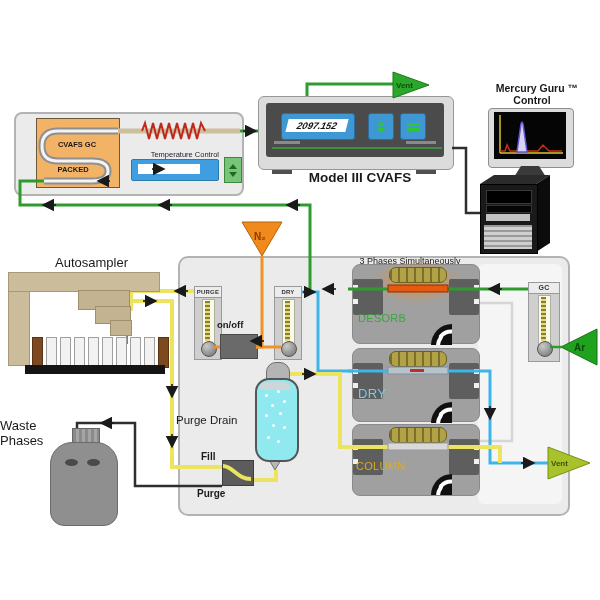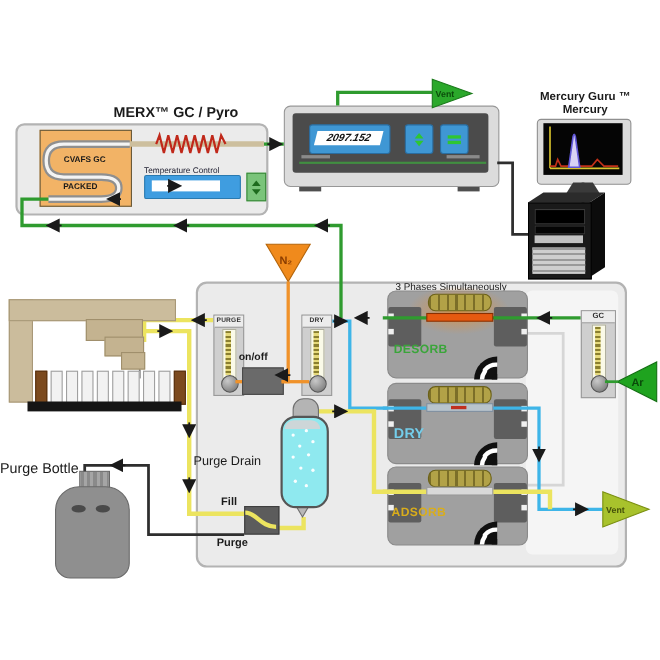--- a/index.html
+++ b/index.html
@@ -30,21 +30,21 @@
   .fm .ball{position:absolute;left:6px;width:14px;height:14px;border-radius:50%;
             background:radial-gradient(circle at 35% 30%,#c9c9c9,#6e6e6e);border:1px solid #555}
   .module{background:#a0a0a0;border:1.5px solid #8a8a8a;border-radius:8px}
   .vblock{position:absolute;width:30px;height:36px;background:#5e5e5e;border-radius:2px}
   .stub{position:absolute;width:5px;height:5px;background:#f0f0f0}
   .cart{position:absolute;left:36px;top:2px;width:56px;height:14px;background:#b2a247;
         border:1px solid #6b6118;border-radius:7px;
         background-image:repeating-linear-gradient(90deg,rgba(70,60,10,.5) 0 2px,transparent 2px 8px)}
   .glow{position:absolute;left:18px;top:-5px;width:92px;height:44px;
         background:radial-gradient(closest-side,rgba(244,140,30,.65),rgba(244,140,30,0))}
-  .mlabel{font-weight:bold;letter-spacing:.3px}
+  .mlabel{font-weight:normal;letter-spacing:.3px}
   .vial{width:9px;height:29px;background:#f2f2f2;border:1px solid #a0a0a0;display:inline-block;margin-right:3px}
   .vial.brown{background:#7c4a1e;border-color:#5a3210}
   .bubble{position:absolute;width:3px;height:3px;border-radius:50%;background:#fff;opacity:.95}
   .btn{position:absolute;width:24px;height:25px;background:#3f97d4;border:1px solid #2a6da0;border-radius:3px;
        display:flex;flex-direction:column;align-items:center;justify-content:center;gap:2px}
   .tup{width:0;height:0;border-left:4px solid transparent;border-right:4px solid transparent;border-bottom:5px solid #2fc632}
   .tdn{width:0;height:0;border-left:4px solid transparent;border-right:4px solid transparent;border-top:5px solid #2fc632}
   .bar{width:12px;height:3px;background:#2fc632}
 </style>
 </head>
@@ -154,24 +154,23 @@
     <line class="ar" x1="490" y1="406" x2="490" y2="418"></line>
     <line class="ar" x1="521" y1="463" x2="533" y2="463"></line>
     <line class="ar" x1="188" y1="291" x2="176" y2="291"></line>
     <line class="ar" x1="143" y1="301" x2="155" y2="301"></line>
     <line class="ar" x1="172" y1="384" x2="172" y2="396"></line>
     <line class="ar" x1="172" y1="434" x2="172" y2="446"></line>
     <line class="ar" x1="302" y1="374" x2="314" y2="374"></line>
     <line class="ar" x1="114" y1="423" x2="102" y2="423"></line>
   </svg>
 
-  <div class="abs label" style="left:75px;top:94px;width:170px;text-align:center;font-size:13px;font-weight:bold">MERX™ GC / Pyro</div>
   <div class="abs label" style="left:46px;top:140px;width:62px;text-align:center;font-size:7.5px;font-weight:bold">CVAFS GC</div>
   <div class="abs label" style="left:44px;top:165px;width:58px;text-align:center;font-size:7.5px;font-weight:bold">PACKED</div>
-  <div class="abs label" style="left:131px;top:150px;width:88px;text-align:left;font-size:7.5px;color:#223">Temperature Control</div>
+  <div class="abs label" style="left:131px;top:150px;width:88px;text-align:right;font-size:7.5px;color:#223">Temperature Control</div>
   <div class="abs" style="left:131px;top:159px;width:86px;height:20px;background:#3f9de0;border:1px solid #2a7ab0;border-radius:2px"></div>
   <div class="abs" style="left:138px;top:164px;width:62px;height:10px;background:#fff"></div>
   <div class="abs" style="left:224px;top:157px;width:16px;height:24px;background:#7ac47a;border:1px solid #3a8a3a;display:flex;flex-direction:column;align-items:center;justify-content:center;gap:3px">
     <div class="tup" style="border-bottom-color:#1d6b1d"></div>
     <div class="tdn" style="border-top-color:#1d6b1d"></div>
   </div>
 
   <div class="abs" style="left:281px;top:113px;width:72px;height:25px;background:#3f97d4;border:1px solid #2a6da0;border-radius:3px"></div>
   <div class="abs" style="left:287px;top:119px;width:60px;height:13px;background:#fff;transform:skewX(-14deg);
               font-size:9.5px;font-weight:bold;font-style:italic;text-align:center;line-height:13px;color:#111">2097.152</div>
@@ -179,23 +178,24 @@
     <div class="tup"></div>
     <div class="tdn"></div>
   </div>
   <div class="abs btn" style="left:400px;top:113px">
     <div class="bar"></div>
     <div class="bar"></div>
   </div>
   <div class="abs" style="left:272px;top:147px;width:170px;height:2px;background:#3f9f3f;opacity:.8"></div>
   <div class="abs" style="left:274px;top:141px;width:26px;height:3px;background:#8a8a8a"></div>
   <div class="abs" style="left:406px;top:141px;width:30px;height:3px;background:#8a8a8a"></div>
-
-  <div class="abs label" style="left:486px;top:82px;width:92px;text-align:center;font-size:10.5px;font-weight:bold">Mercury Guru ™</div>
-  <div class="abs label" style="left:486px;top:94px;width:92px;text-align:center;font-size:10.5px;font-weight:bold">Mercury</div>
+  <div class="abs label" style="left:285px;top:170px;width:150px;text-align:center;font-size:13.5px;font-weight:bold">Model III CVAFS</div>
+
+  <div class="abs label" style="left:486px;top:82px;width:92px;text-align:right;font-size:10.5px;font-weight:bold">Mercury Guru ™</div>
+  <div class="abs label" style="left:486px;top:94px;width:92px;text-align:center;font-size:10.5px;font-weight:bold">Control</div>
   <div class="abs" style="left:480px;top:184px;width:56px;height:68px;background:#1a1a1a;border:1px solid #000"></div>
   <div class="abs" style="left:486px;top:190px;width:44px;height:12px;background:#000;border:1px solid #3a3a3a"></div>
   <div class="abs" style="left:486px;top:205px;width:44px;height:6px;background:#050505;border:1px solid #333"></div>
   <div class="abs" style="left:486px;top:214px;width:44px;height:7px;background:#c2c2c2"></div>
   <div class="abs" style="left:484px;top:225px;width:48px;height:24px;background:#cfcfcf;
               background-image:repeating-linear-gradient(180deg,#9a9a9a 0 2px,transparent 2px 5px)"></div>
 
   <div class="abs fm" style="left:194px;top:286px;width:26px;height:72px">
     <div class="tag">PURGE</div>
     <div class="tube"></div>
@@ -254,22 +254,23 @@
     <div class="vblock" style="left:0;top:14px"></div>
     <div class="vblock" style="left:96px;top:14px"></div>
     <div class="stub" style="left:0;top:20px"></div>
     <div class="stub" style="left:0;top:34px"></div>
     <div class="stub" style="left:121px;top:20px"></div>
     <div class="stub" style="left:121px;top:34px"></div>
     <svg class="abs" style="left:43px;top:18px" width="56" height="52" viewBox="-28 -26 56 52">
         <use href="#fan"></use>
       </svg>
   </div>
-  <div class="abs mlabel" style="left:356px;top:460px;font-size:11px;color:#d9ad1c">ADSORB</div>
-
+  <div class="abs mlabel" style="left:356px;top:460px;font-size:11px;color:#d9ad1c">COLUMN</div>
+
+  <div class="abs label" style="left:55px;top:255px;width:110px;font-size:13px">Autosampler</div>
   <div class="abs" style="left:8px;top:272px;width:20px;height:92px;background:#cbbc9c;border:1px solid #a89878"></div>
   <div class="abs" style="left:8px;top:272px;width:150px;height:18px;background:#cbbc9c;border:1px solid #a89878"></div>
   <div class="abs" style="left:78px;top:290px;width:50px;height:18px;background:#c4b390;border:1px solid #a08f6c"></div>
   <div class="abs" style="left:95px;top:306px;width:34px;height:16px;background:#c4b390;border:1px solid #a08f6c"></div>
   <div class="abs" style="left:110px;top:320px;width:20px;height:14px;background:#c4b390;border:1px solid #a08f6c"></div>
   <div class="abs" style="left:32px;top:337px;width:134px;height:30px;white-space:nowrap">
     <div class="vial brown"></div><div class="vial"></div><div class="vial"></div><div class="vial"></div><div class="vial"></div><div class="vial"></div><div class="vial"></div><div class="vial"></div><div class="vial"></div><div class="vial brown"></div>
   </div>
   <div class="abs" style="left:25px;top:365px;width:140px;height:9px;background:#151515"></div>
 
@@ -286,21 +287,21 @@
     <div class="bubble" style="left:15px;top:44px"></div>
       <div class="bubble" style="left:26px;top:46px"></div>
     <div class="bubble" style="left:10px;top:56px"></div>
       <div class="bubble" style="left:20px;top:60px"></div>
   </div>
 
   <div class="abs label" style="left:201px;top:451px;width:24px;font-size:10px;font-weight:bold">Fill</div>
   <div class="abs" style="left:222px;top:460px;width:30px;height:24px;background:#5c5c5c;border:1px solid #3e3e3e"></div>
   <div class="abs label" style="left:197px;top:488px;width:38px;font-size:10px;font-weight:bold">Purge</div>
 
-  <div class="abs label" style="left:0px;top:418px;width:78px;font-size:13px">Purge Bottle</div>
+  <div class="abs label" style="left:0px;top:418px;width:78px;font-size:13px">Waste Phases</div>
   <div class="abs" style="left:72px;top:428px;width:26px;height:16px;border:1px solid #666;
               background:repeating-linear-gradient(90deg,#8a8a8a 0 3px,#a5a5a5 3px 6px)"></div>
   <div class="abs" style="left:50px;top:442px;width:66px;height:82px;background:#8f8f8f;border:1.5px solid #6a6a6a;border-radius:22px 22px 14px 14px">
     <div class="abs" style="left:14px;top:16px;width:13px;height:7px;background:#4a4a4a;border-radius:50%"></div>
     <div class="abs" style="left:36px;top:16px;width:13px;height:7px;background:#4a4a4a;border-radius:50%"></div>
   </div>
 
   <svg class="layer" width="600" height="600">
 
     <path class="lnO" d="M262,256 V347 H256"></path>

